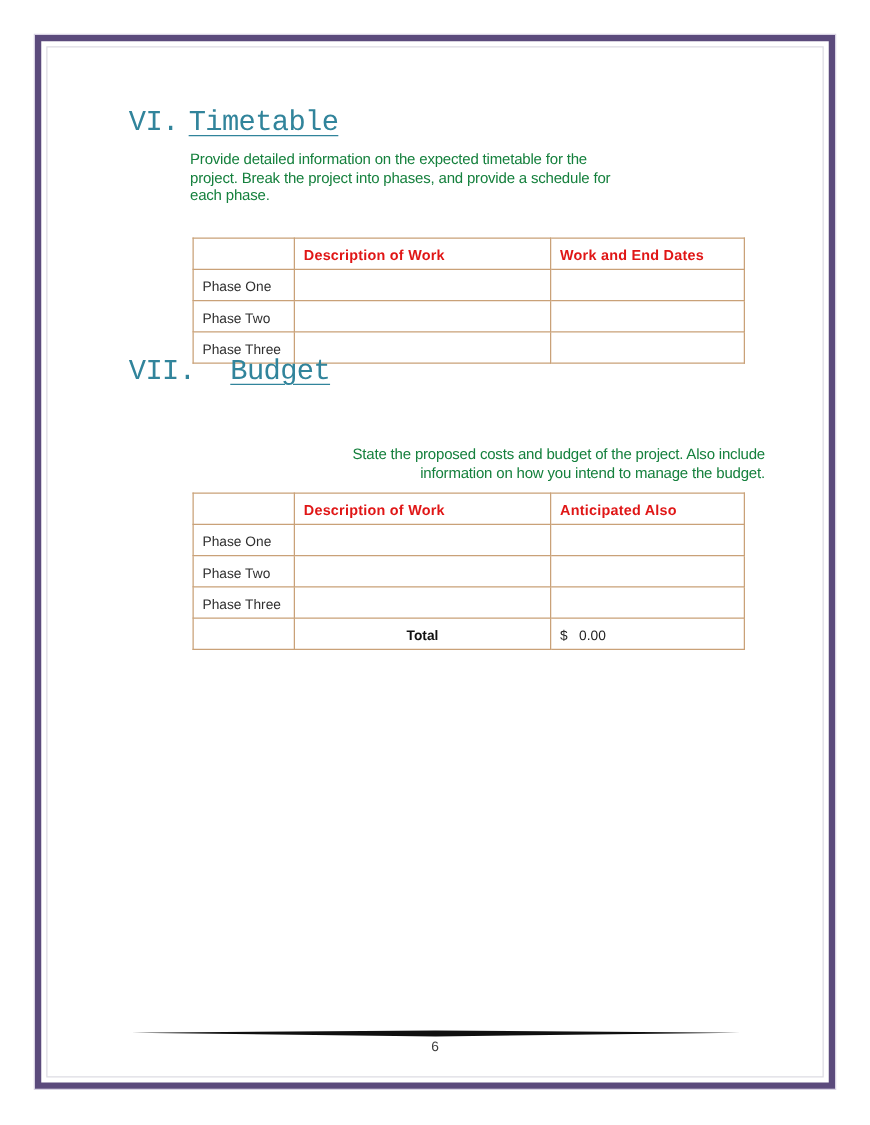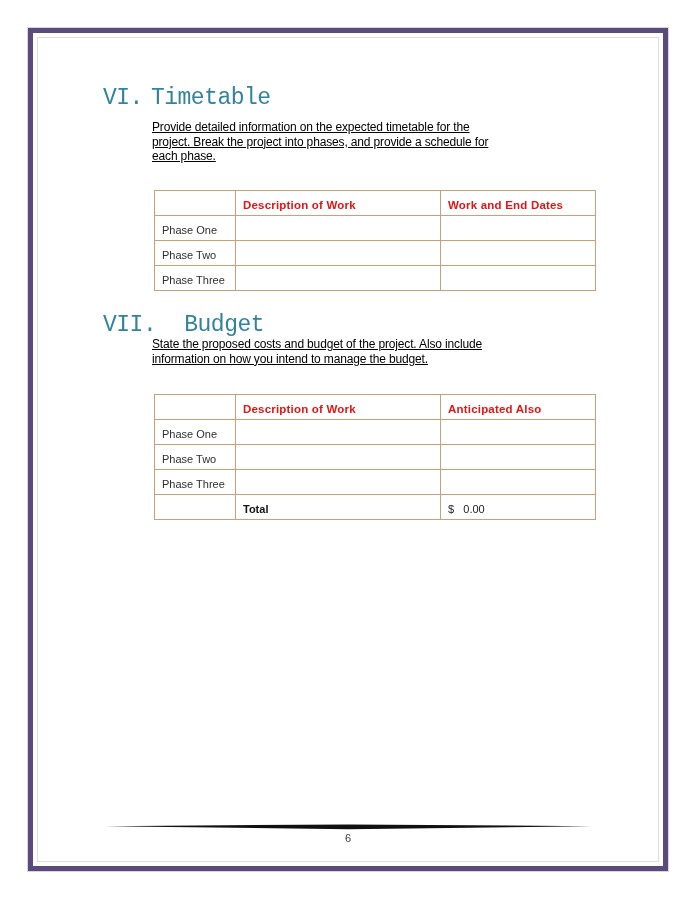--- a/index.html
+++ b/index.html
@@ -19,52 +19,53 @@
     position:absolute;inset:9px;border:1px solid #dddce3;box-sizing:border-box;
   }
   
   .heading{
     position:absolute;left:103px;
     font-family:"Liberation Mono",monospace;
     font-size:23px;line-height:23px;letter-spacing:-0.5px;
     color:#31849b;white-space:nowrap;
   }
   .heading .title{
+    text-decoration:underline;
     text-underline-offset:4px;
     text-decoration-thickness:1px;
   }
   .h-vi{top:87px;}
   .h-vi .title{margin-left:8px;}
-  .h-vii{top:314px;}
+  .h-vii{top:286px;}
   .h-vii .title{margin-left:28px;}
   
   .para{
     position:absolute;left:152px;width:460px;
     font-size:12px;line-height:14.6px;letter-spacing:-0.15px;
-    color:#000000;white-space:pre-line;text-decoration:underline;
+    color:#15803d;white-space:pre-line;
   }
   .p-vi{top:120px;}
-  .p-vii{top:337px;}
+  .p-vii{top:356px;text-align:right;}
   
   table.doc{
     position:absolute;left:154px;width:441px;
     border-collapse:collapse;table-layout:fixed;
   }
   .t-timetable{top:190px;}
   .t-budget{top:394px;}
   table.doc td{
     border:1px solid #c9a178;height:20px;padding:4px 4px 0 7px;
     font-size:11px;color:#2f2f2f;vertical-align:middle;
     overflow:hidden;white-space:nowrap;
   }
   table.doc td.hdr{
     color:#e01616;font-weight:bold;font-size:11.5px;letter-spacing:0.2px;
   }
   table.doc td.total-label{
-    text-align:left;font-weight:bold;color:#111;padding-right:7px;
+    text-align:center;font-weight:bold;color:#111;padding-right:7px;
   }
   table.doc td.amount{white-space:pre;color:#222;}
   
   .divider{position:absolute;left:105px;top:824px;}
   .page-num{
     position:absolute;left:0;top:832px;width:696px;text-align:center;
     font-size:11px;color:#3a3a3a;
   }
 </style>
 </head>

